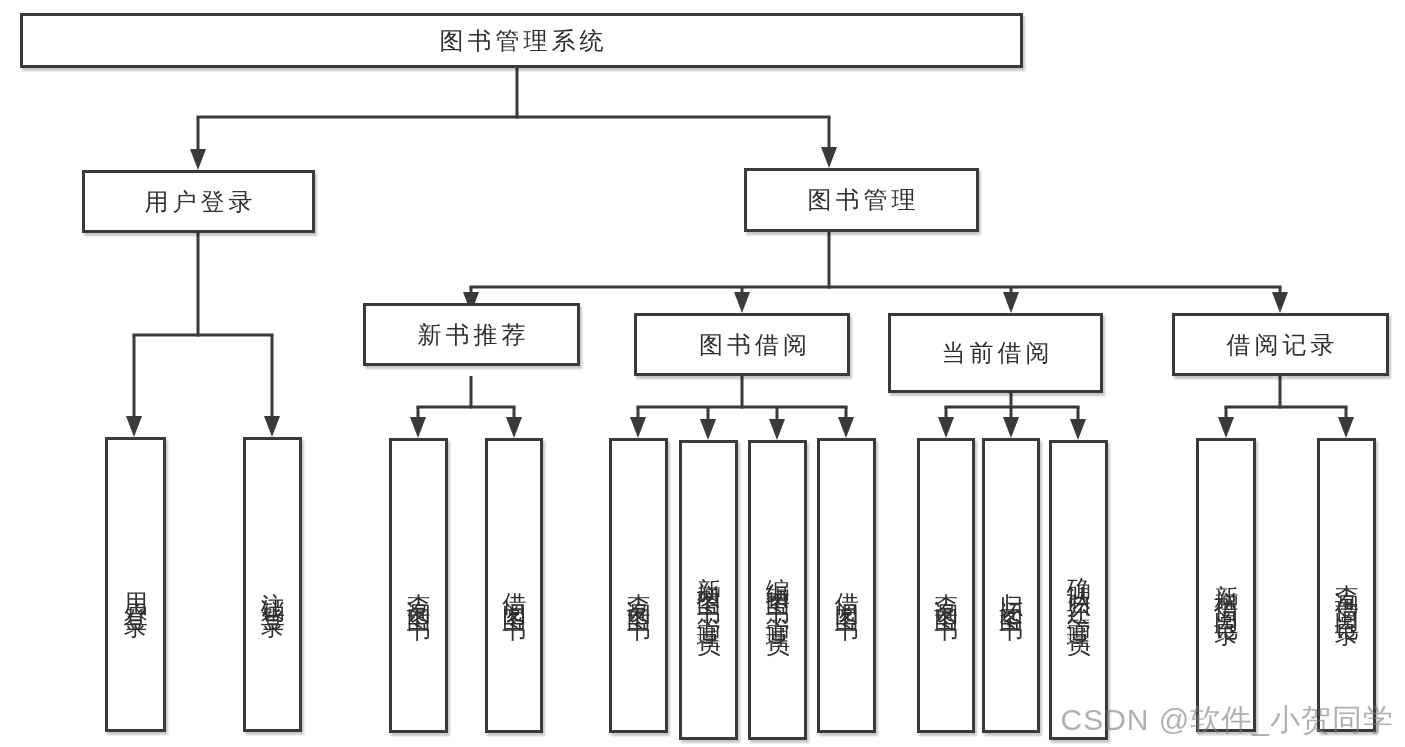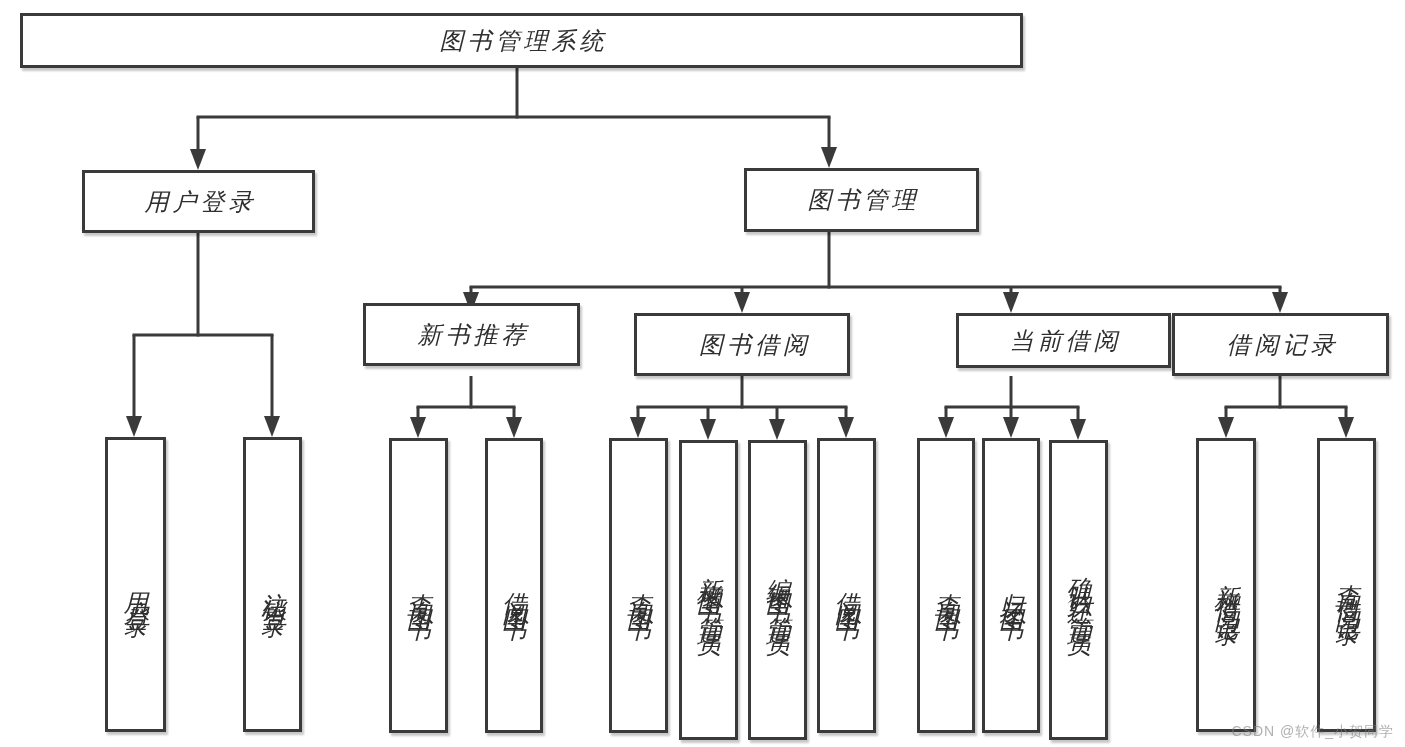--- a/index.html
+++ b/index.html
@@ -25,21 +25,20 @@
     position: absolute;
     box-sizing: border-box;
     background: #ffffff;
     border: 3px solid #3a3a3a;
     box-shadow: 2px 3px 2px rgba(0,0,0,0.22);
     color: #2f2f2f;
     display: flex;
     align-items: center;
     justify-content: center;
     z-index: 1;
-    font-style: italic;
   }
   .node.h span {
     font-size: 24px;
     letter-spacing: 4px;
     white-space: nowrap;
     line-height: 1;
     margin-right: -4px; 
   }
   .node.v span {
     writing-mode: vertical-rl;
@@ -47,21 +46,21 @@
     font-size: 24px;
     letter-spacing: 8px;
     line-height: 1.1;
     white-space: nowrap;
     margin-bottom: -8px; 
   }
   .watermark {
     position: absolute;
     right: 11px;
     bottom: 6px;
-    font-size: 14px;
+    font-size: 30px;
     letter-spacing: 1px;
     color: rgba(128,128,128,0.62);
     z-index: 2;
     white-space: nowrap;
   }
 </style>
 </head>
 <body>
 
 <div class="canvas">
@@ -180,21 +179,21 @@
   <div class="node h" style="left:712px; top:168px; width:235px; height:64px;margin-left:32px;">
     <span>图书管理</span>
   </div>
 
   <div class="node h" style="left:363px; top:303px; width:217px; height:63px;">
     <span>新书推荐</span>
   </div>
   <div class="node h" style="left:634px; top:313px; width:216px; height:63px;padding-left:22px;">
     <span>图书借阅</span>
   </div>
-  <div class="node h" style="left:956px; top:313px; width:215px; height:55px;">
+  <div class="node h" style="left:888px; top:313px; width:215px; height:80px;">
     <span>当前借阅</span>
   </div>
   <div class="node h" style="left:1172px; top:313px; width:217px; height:63px;">
     <span>借阅记录</span>
   </div>
 
   <div class="node v" style="left:105px; top:437px; width:61px; height:295px;">
     <span>用户登录</span>
   </div>
   <div class="node v" style="left:243px; top:437px; width:59px; height:295px;">

